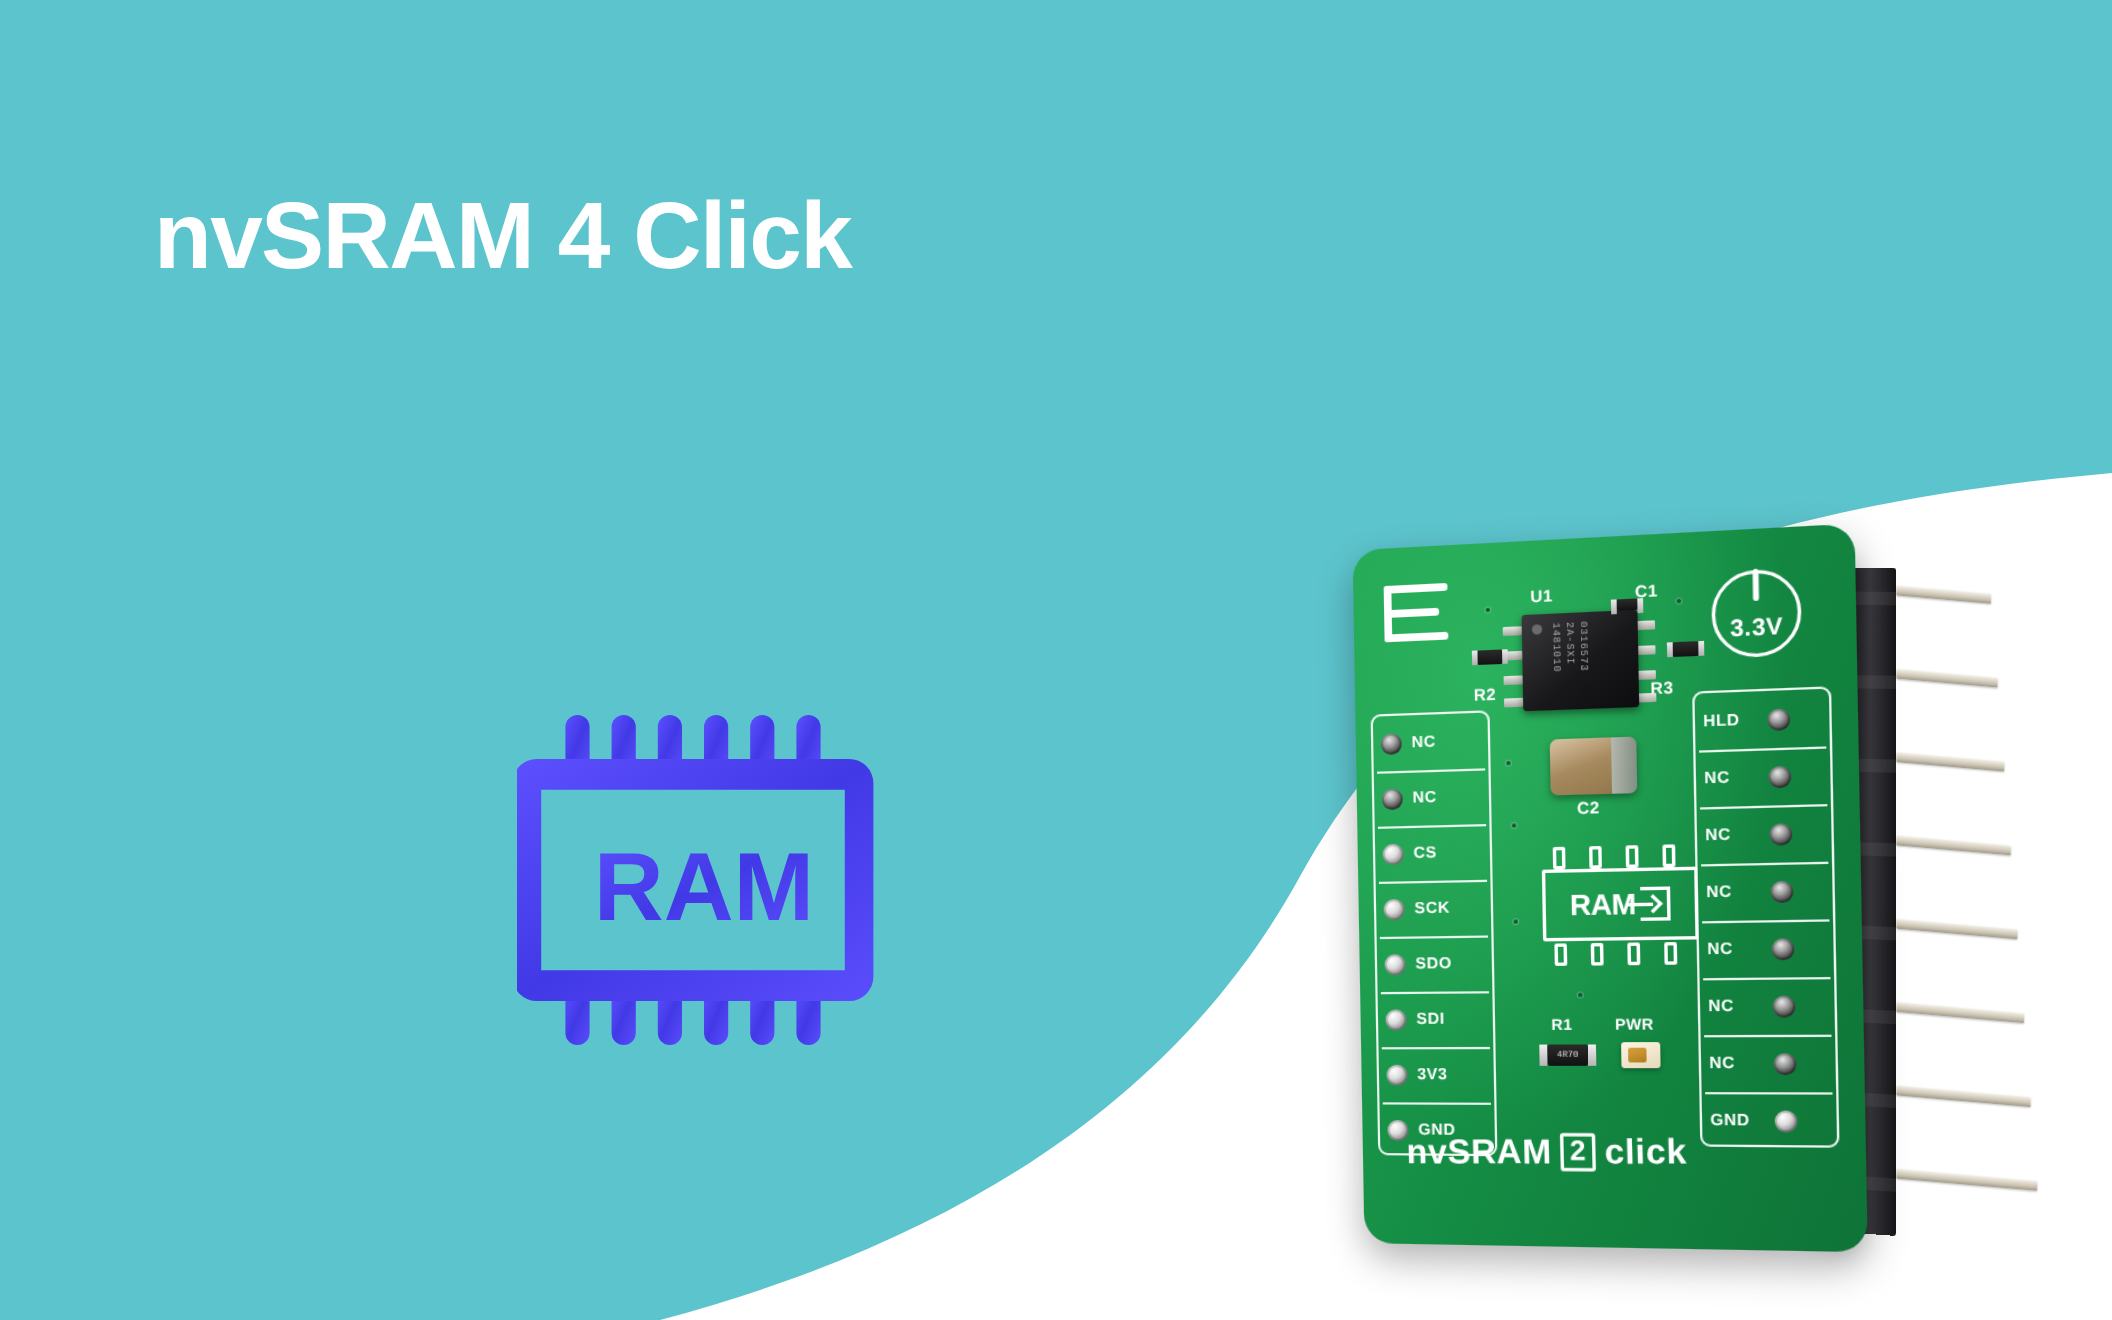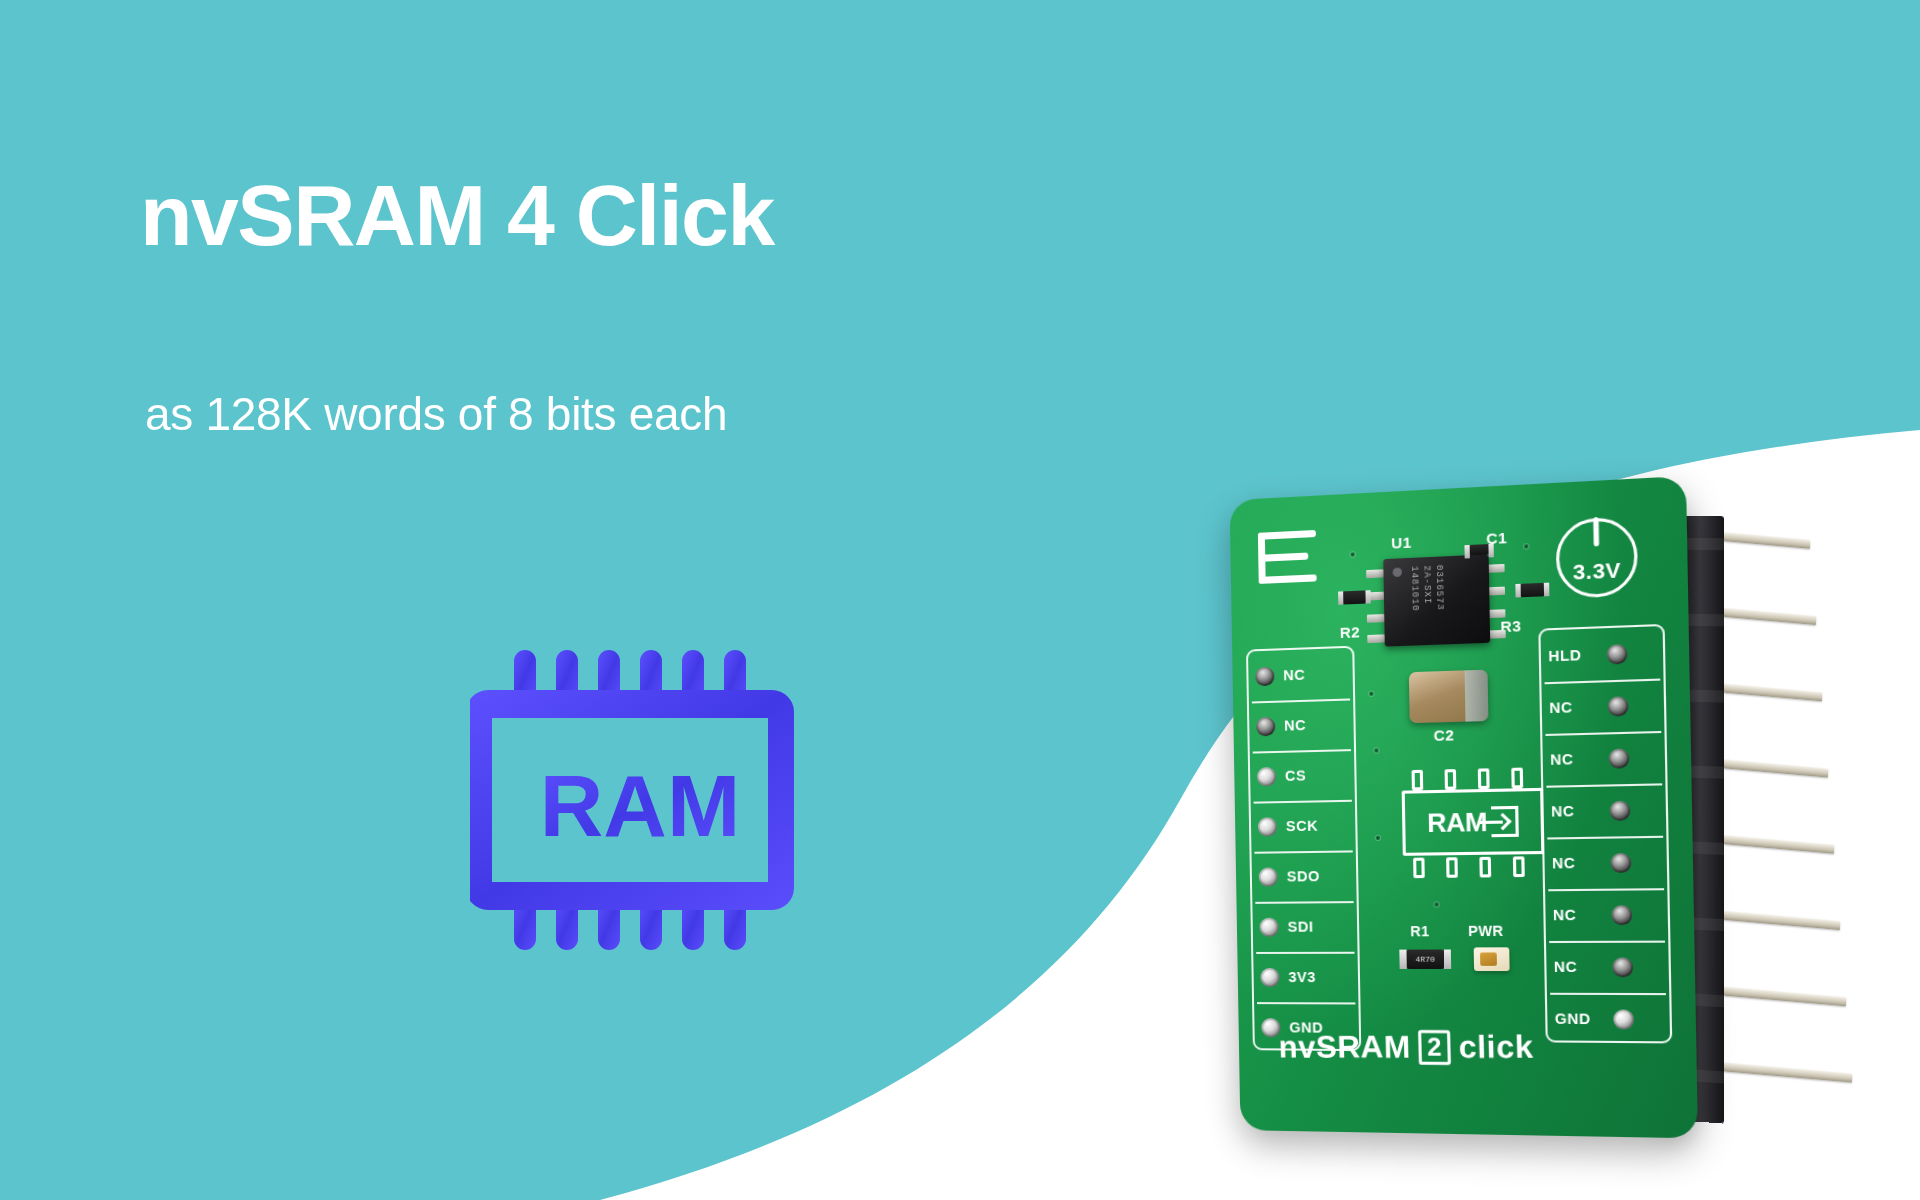--- a/index.html
+++ b/index.html
@@ -315,21 +315,20 @@
 <body>
 
 <svg id="swoosh" viewBox="0 0 1920 1200" preserveAspectRatio="none">
   <path d="M 1920 1200 L 600 1200 C 900 1120 1080 980 1180 800
            C 1290 600 1470 470 1920 430 Z" fill="#ffffff"></path>
 </svg>
 
 <h1 id="title">nvSRAM 4 Click</h1>
 
 <div id="subtitle">
-  <span class="ln">as 128K words of 8 bits each</span>
 </div>
 
 <svg id="ram-icon" viewBox="0 0 340 300">
   <defs>
     <linearGradient id="ramgrad" x1="0" y1="0" x2="1" y2="1">
       <stop offset="0%" stop-color="#5d50ff"></stop>
       <stop offset="50%" stop-color="#4239e6"></stop>
       <stop offset="100%" stop-color="#5b4dfb"></stop>
     </linearGradient>
   </defs>

